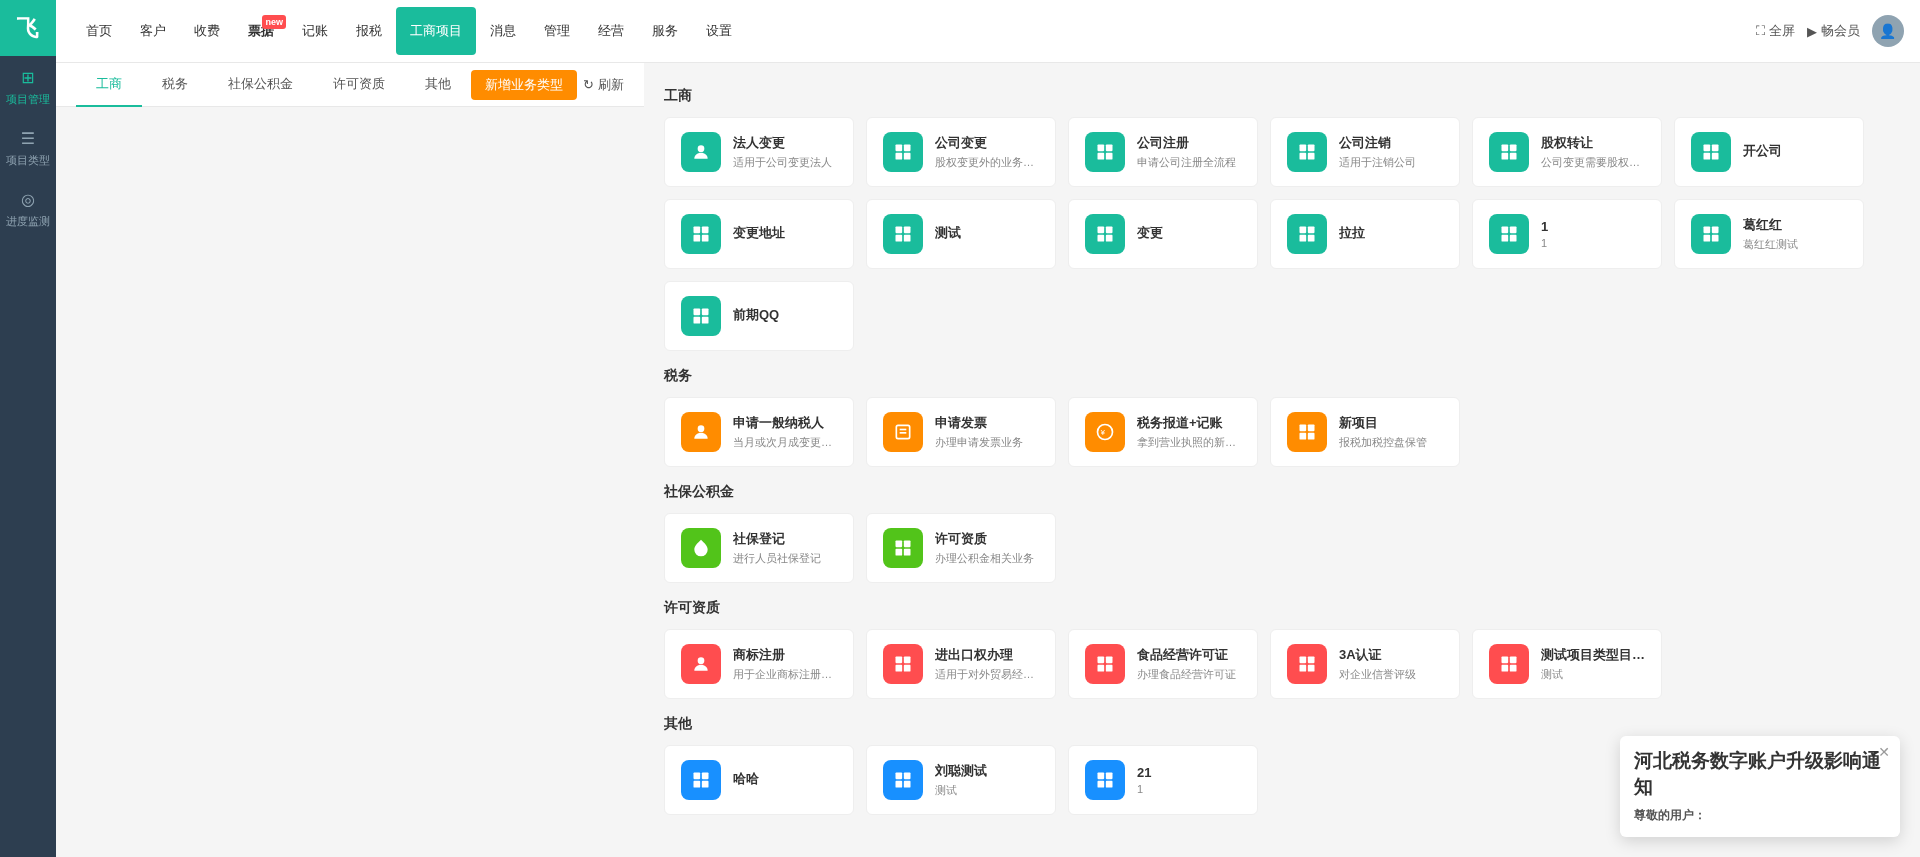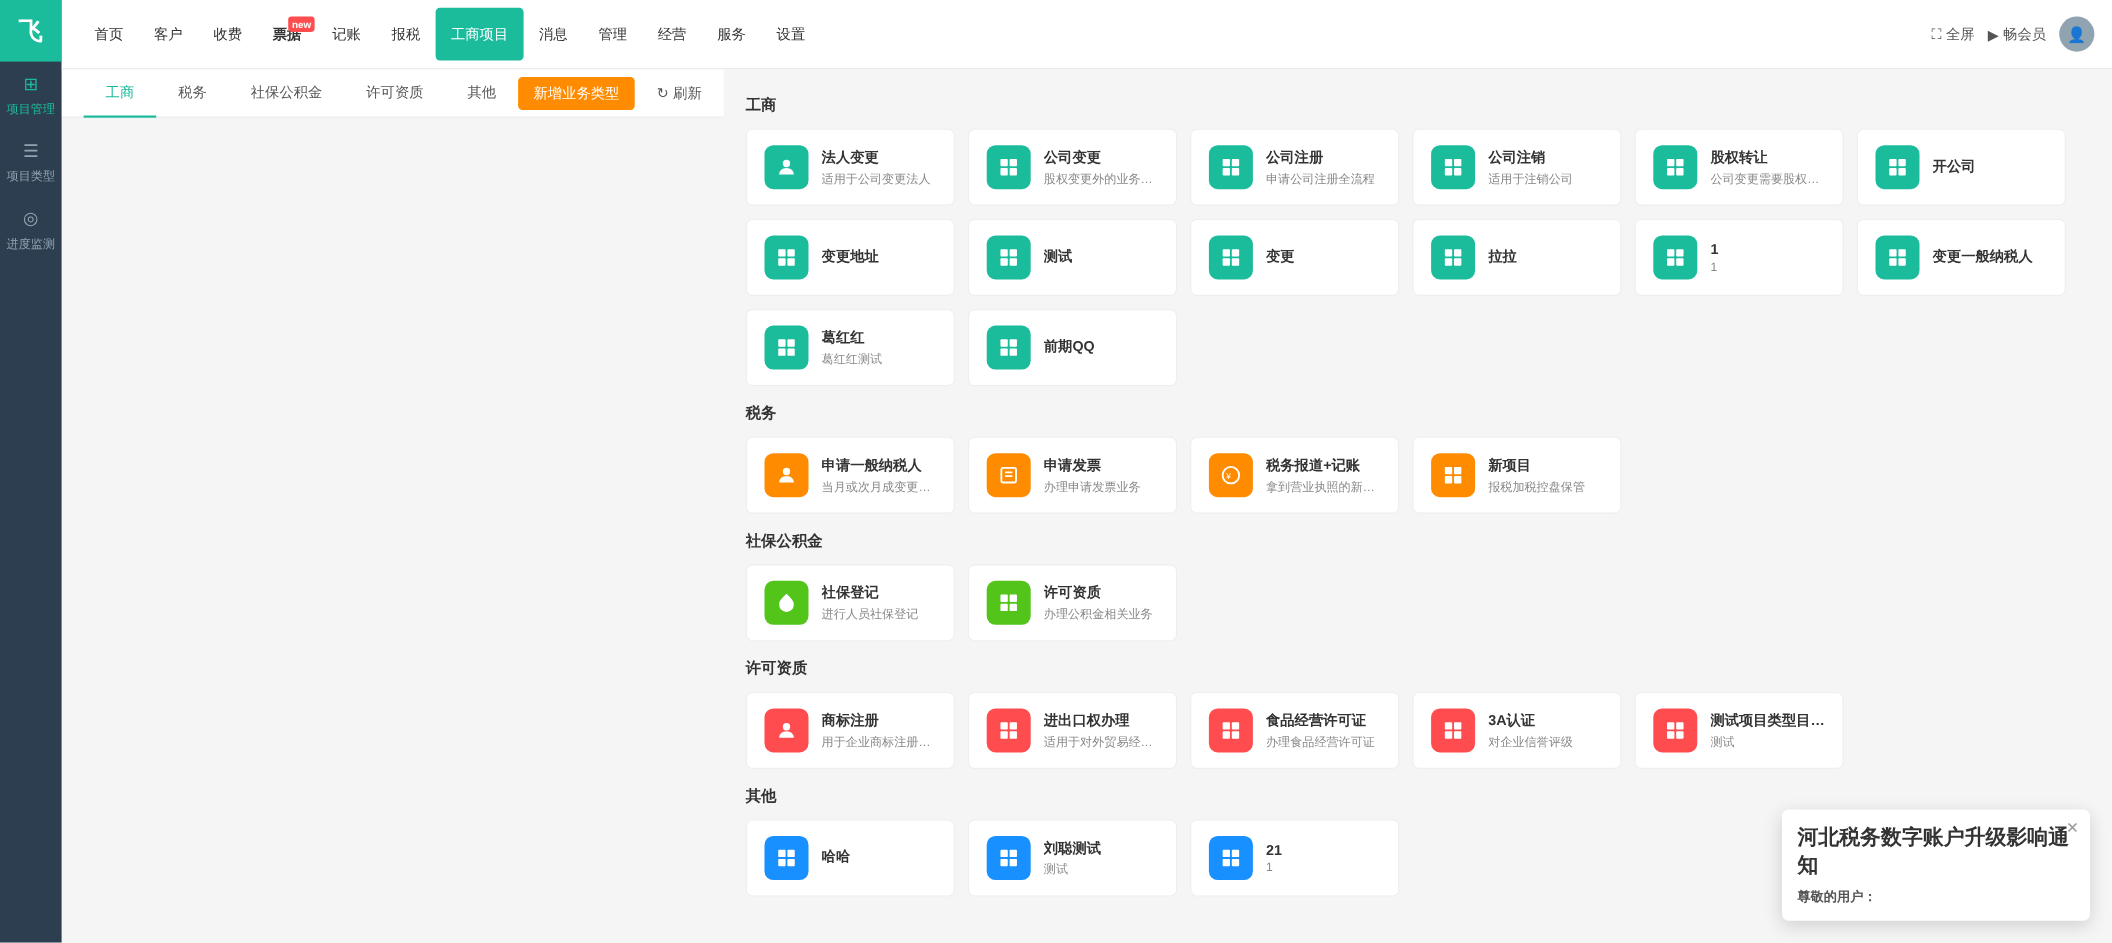--- a/index.html
+++ b/index.html
@@ -148,21 +148,21 @@
       font-size: 13px;
       border-bottom: 2px solid transparent;
     }
     .sub-tab.active {
       color: #1abc9c;
       border-bottom: 2px solid #1abc9c;
     }
     .sub-tab-actions {
       margin-left: auto;
       display: flex;
-      gap: 20px;
+      gap: 6px;
     }
     .btn-primary {
       background: #ff8c00;
       color: white;
       border: none;
       padding: 6px 14px;
       border-radius: 4px;
       cursor: pointer;
       font-size: 13px;
     }
@@ -497,34 +497,20 @@
                 <rect x="3" y="13" width="8" height="8" rx="1"></rect>
                 <rect x="13" y="13" width="8" height="8" rx="1"></rect>
               </svg>
           </div>
           <div class="card-text">
             <div class="card-title">1</div>
             <div class="card-subtitle">1</div>
           </div>
         </div>
 
-        <div class="card">
-          <div class="card-icon teal">
-            <svg width="20" height="20" viewBox="0 0 24 24" fill="white">
-                <rect x="3" y="3" width="8" height="8" rx="1"></rect>
-                <rect x="13" y="3" width="8" height="8" rx="1"></rect>
-                <rect x="3" y="13" width="8" height="8" rx="1"></rect>
-                <rect x="13" y="13" width="8" height="8" rx="1"></rect>
-              </svg>
-          </div>
-          <div class="card-text">
-            <div class="card-title">变更一般纳税人</div>
-            <div class="card-subtitle"></div>
-          </div>
-        </div>
 
         <div class="card">
           <div class="card-icon teal">
             <svg width="20" height="20" viewBox="0 0 24 24" fill="white">
                 <rect x="3" y="3" width="8" height="8" rx="1"></rect>
                 <rect x="13" y="3" width="8" height="8" rx="1"></rect>
                 <rect x="3" y="13" width="8" height="8" rx="1"></rect>
                 <rect x="13" y="13" width="8" height="8" rx="1"></rect>
               </svg>
           </div>

